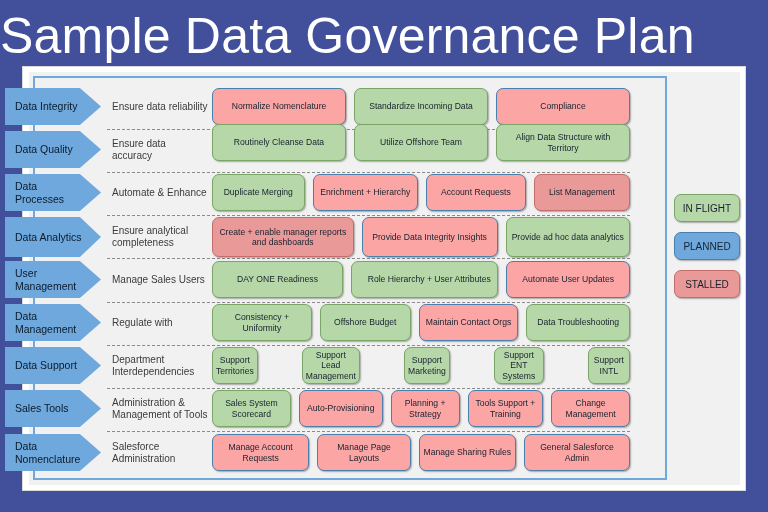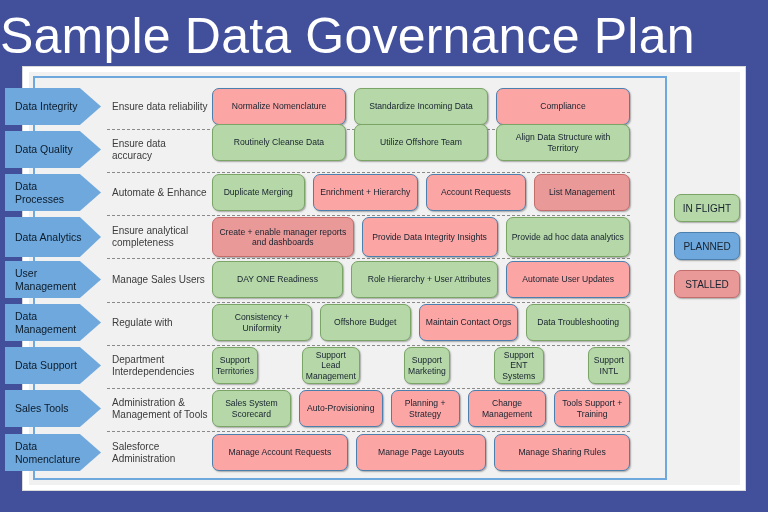--- a/index.html
+++ b/index.html
@@ -252,31 +252,32 @@
         <div class="item green" style="flex-grow: 72; flex-basis: 0px;">Support INTL</div>
       </div>
       <div class="chevron" style="top: 390px; height: 37px;">
         <span class="chevron-inner">Sales Tools</span>
       </div>
       <div class="goal" style="top: 390px; height: 37px;">Administration &amp; Management of Tools</div>
       <div class="items" style="top: 390px; height: 37px;">
         <div class="item green" style="flex-grow: 86; flex-basis: 0px;">Sales System Scorecard</div>
         <div class="item blue" style="flex-grow: 92; flex-basis: 0px;">Auto-Provisioning</div>
         <div class="item blue" style="flex-grow: 74; flex-basis: 0px;">Planning + Strategy</div>
+        <div class="item blue" style="flex-grow: 82; flex-basis: 0px;">Tools Support + Training</div>
         <div class="item blue" style="flex-grow: 86; flex-basis: 0px;">Change Management</div>
-        <div class="item blue" style="flex-grow: 82; flex-basis: 0px;">Tools Support + Training</div>
       </div>
       <div class="chevron" style="top: 434px; height: 37px;">
         <span class="chevron-inner">Data Nomenclature</span>
       </div>
       <div class="goal" style="top: 434px; height: 37px;">Salesforce Administration</div>
       <div class="items" style="top: 434px; height: 37px;">
         <div class="item blue" style="flex-grow: 100; flex-basis: 0px;">Manage Account Requests</div>
         <div class="item blue" style="flex-grow: 96; flex-basis: 0px;">Manage Page Layouts</div>
         <div class="item blue" style="flex-grow: 100; flex-basis: 0px;">Manage Sharing Rules</div>
+        <div class="item blue" style="flex-grow: 110; flex-basis: 0px;">General Salesforce Admin</div>
       </div>
     </div>
 
   <div id="legend">
       <div class="legend-item green">IN FLIGHT</div>
       <div class="legend-item blue">PLANNED</div>
       <div class="legend-item red">STALLED</div>
     </div>
 
 </div>

